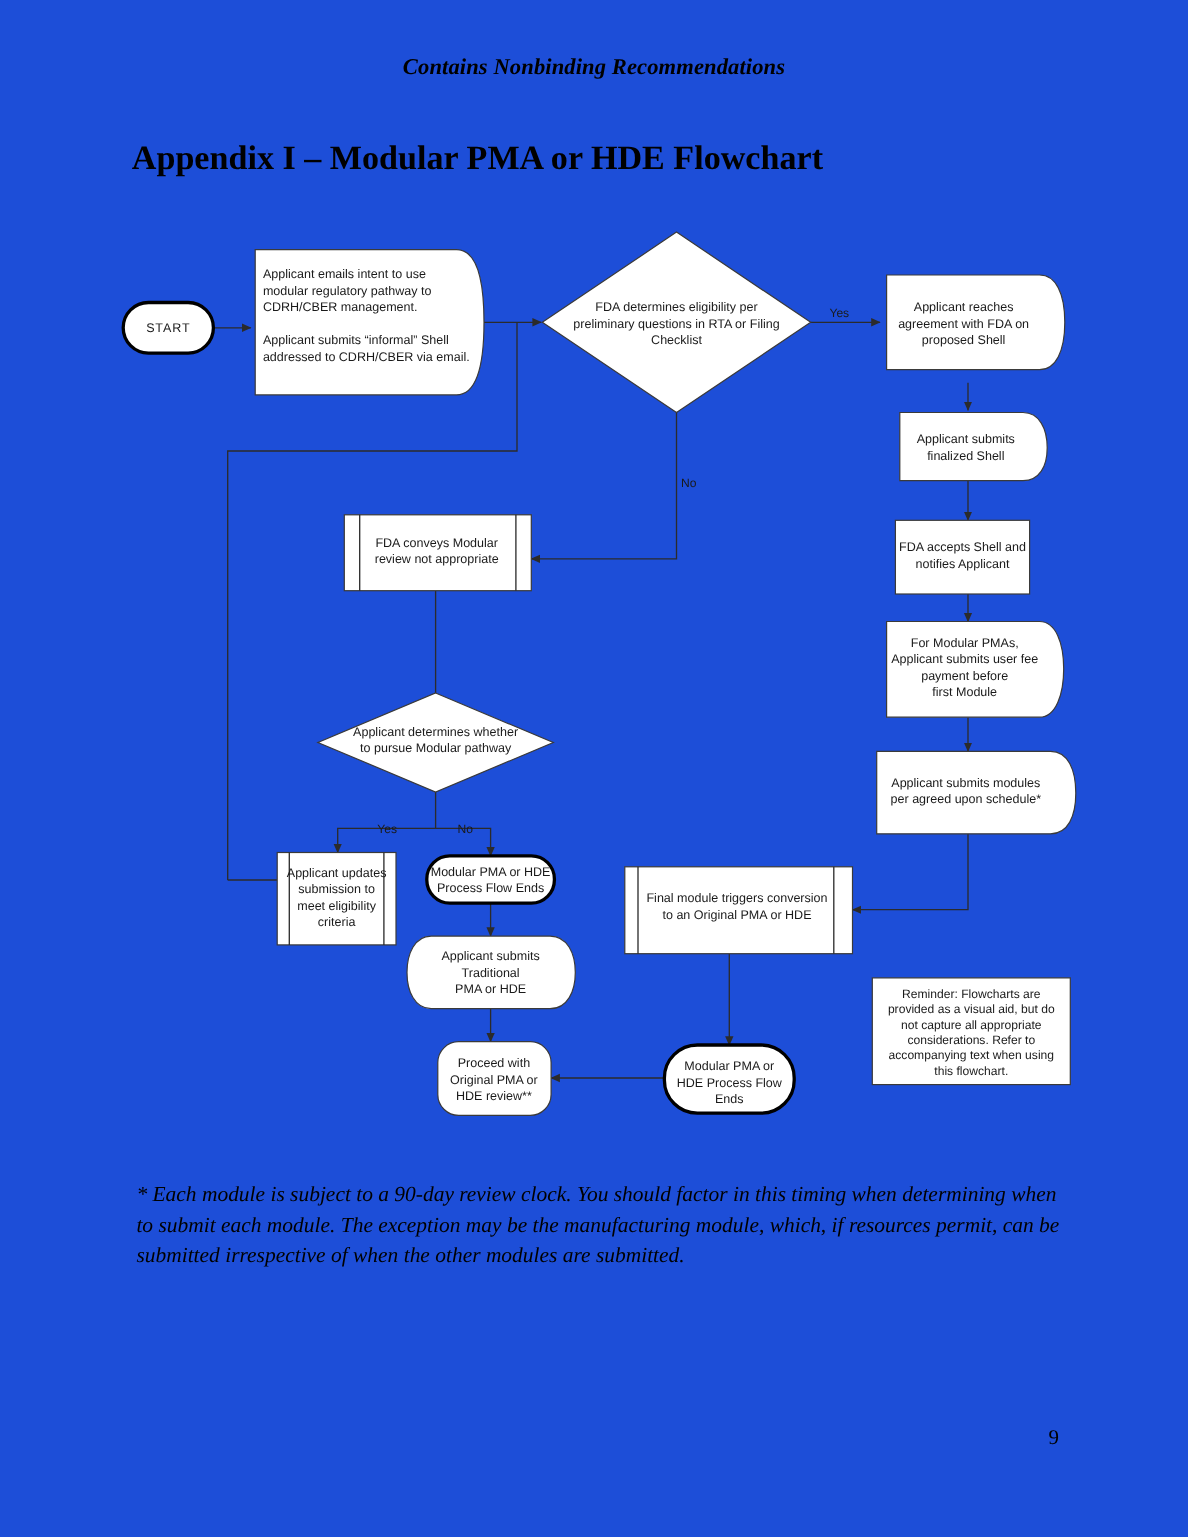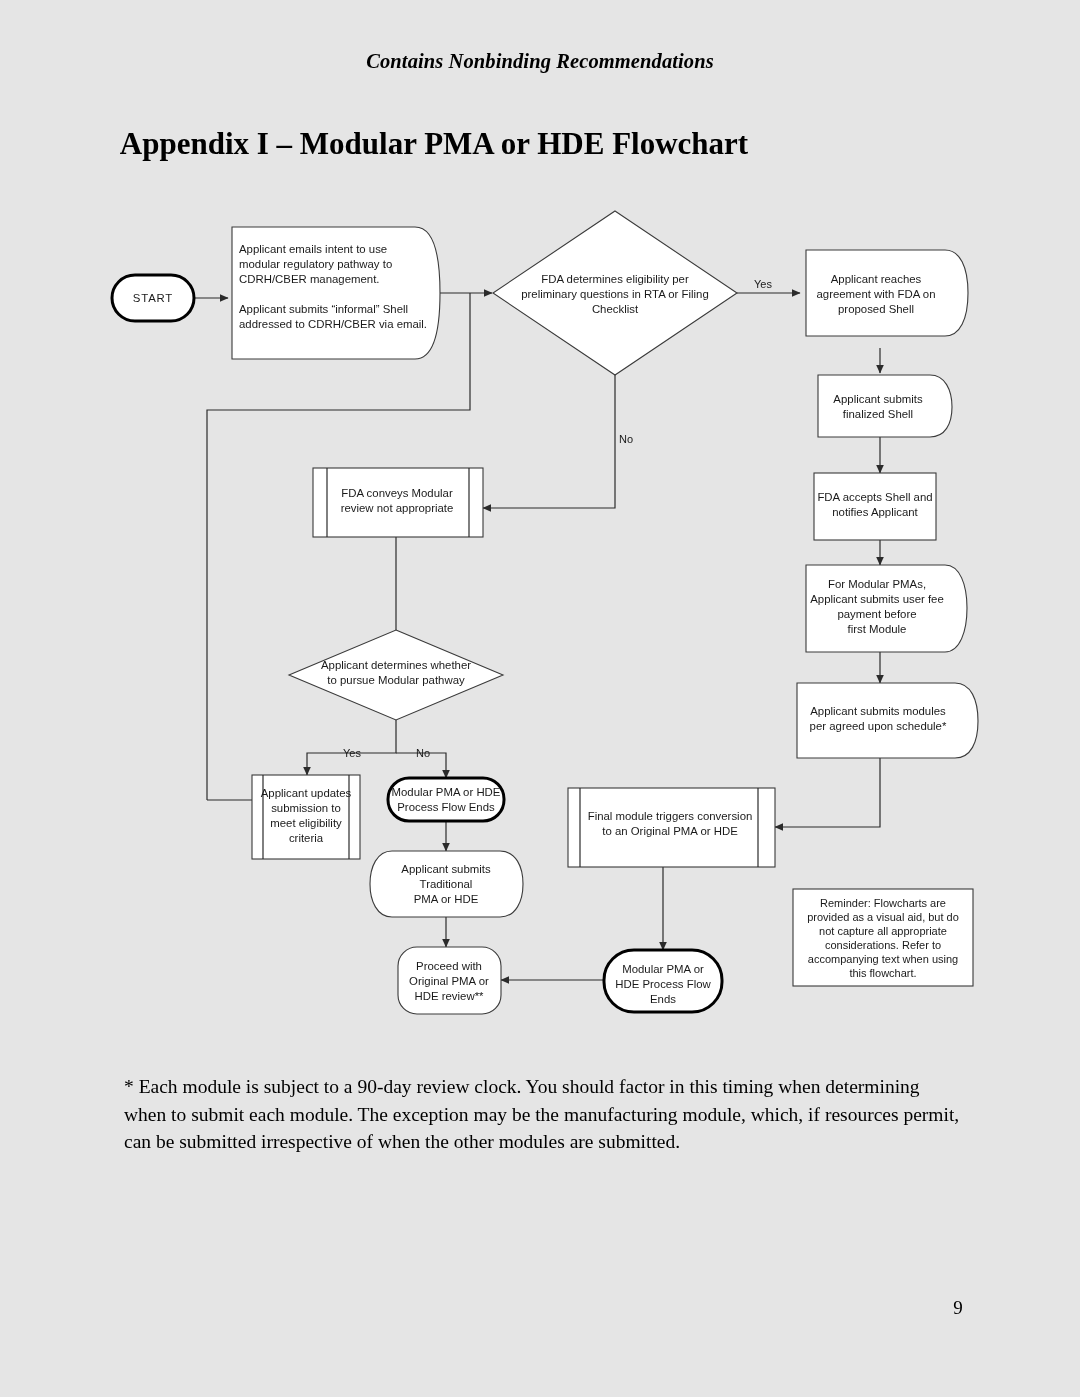--- a/index.html
+++ b/index.html
@@ -1,25 +1,25 @@
 <!DOCTYPE html>
 <html><head>
 <meta charset="utf-8">
 <style>
   html,body{margin:0;padding:0;background:#fff;}
   body{width:1080px;height:1397px;position:relative;font-family:"Liberation Serif",serif;color:#000;}
-  .page{position:relative;width:1080px;height:1397px;overflow:hidden;background:#e5e5e5;}
+  .page{position:relative;width:1080px;height:1397px;overflow:hidden;background:#1d4ed8;}
   .hdr{position:absolute;top:50px;left:0;width:1080px;text-align:center;font-family:"Liberation Serif",serif;
        font-style:italic;font-weight:bold;font-size:20.5px;letter-spacing:.1px;}
   .title{position:absolute;top:126px;left:0;width:868px;text-align:center;font-family:"Liberation Serif",serif;
          font-weight:bold;font-size:31px;}
   .chartwrap{position:absolute;top:205px;left:0;width:1080px;height:830px;}
   .notes{position:absolute;top:1073px;left:124px;width:840px;font-family:"Liberation Serif",serif;
          font-size:19.5px;line-height:1.42;text-align:left;}
-  .notes p{margin:0;}
+  .notes p{margin:0;font-style:italic;}
   .pageno{position:absolute;top:1297px;left:0;width:1080px;text-align:center;font-family:"Liberation Serif",serif;font-size:19px;}
   .pageno span{display:inline-block;margin-left:836px;}
   svg{display:block;}
   .nd{font-family:"Liberation Sans",sans-serif;font-size:11.4px;fill:#1a1a1a;}
   .nd.sm{font-size:11px;}
   .lbl{font-family:"Liberation Sans",sans-serif;font-size:11px;fill:#1a1a1a;}
   .stroke-n{fill:#fff;stroke:#3a3a3a;stroke-width:1.1;}
   .stroke-b{fill:#fff;stroke:#000;stroke-width:3;}
   .ln{stroke:#2b2b2b;stroke-width:1.2;fill:none;}
 </style>

